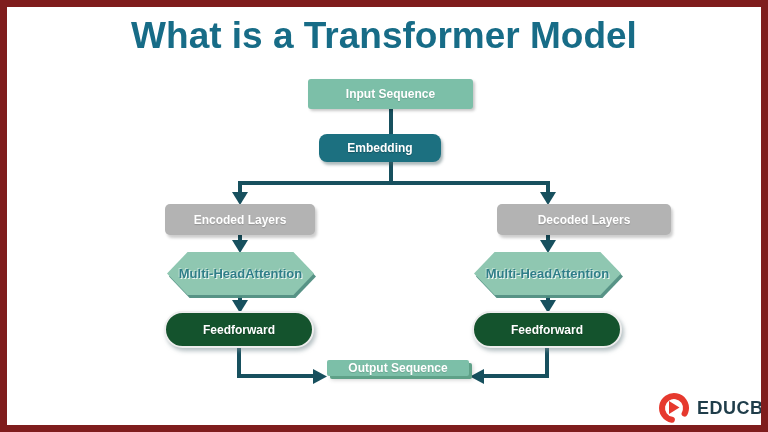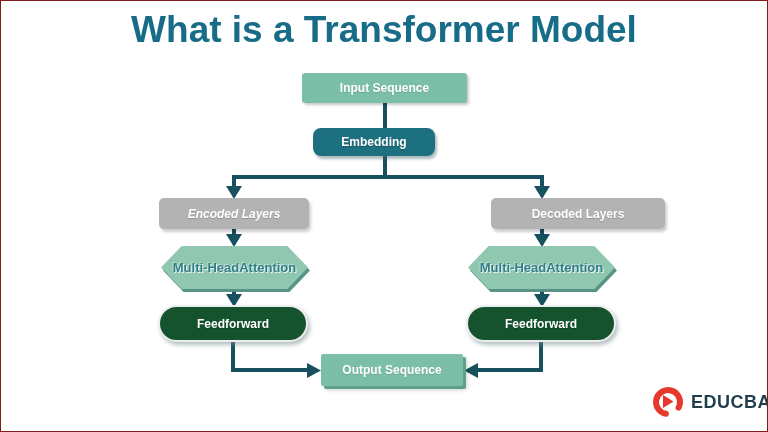--- a/index.html
+++ b/index.html
@@ -1,18 +1,18 @@
 <!DOCTYPE html>
 <html><head>
 <meta charset="utf-8">
 <style>
   html,body{margin:0;padding:0;background:#e8e8e8;font-family:"Liberation Sans",sans-serif;}
   .stage{
     position:relative;width:768px;height:432px;margin:0 auto;background:#ffffff;
-    border:1px solid #7f1d1d;box-sizing:border-box;overflow:hidden;padding-left:18px;
+    border:7px solid #7f1d1d;box-sizing:border-box;overflow:hidden;padding-left:18px;
   }
   .page-title{
     position:absolute;top:8px;left:0;width:100%;text-align:center;
     font-size:37px;font-weight:bold;color:#176c87;letter-spacing:0px;
   }
   .connector-svg{position:absolute;left:0;top:0;width:768px;height:432px;}
   .node{
     position:absolute;display:flex;align-items:center;justify-content:center;
     font-weight:bold;font-size:12px;color:#ffffff;text-align:center;
     box-sizing:border-box;
@@ -93,21 +93,21 @@
   </svg>
 
   <div class="node box-green" style="left:301px;top:72px;width:165px;height:30px;">
     <span>Input Sequence</span>
   </div>
 
   <div class="node box-darkteal" style="left:312px;top:127px;width:122px;height:28px;">
     <span>Embedding</span>
   </div>
 
-  <div class="node box-gray" style="left:158px;top:197px;width:150px;height:31px;font-style:italic;">
+  <div class="node box-gray" style="left:158px;top:197px;width:150px;height:31px;">
     <span>Encoded Layers</span>
   </div>
 
   <div class="node box-gray" style="left:490px;top:197px;width:174px;height:31px;">
     <span>Decoded Layers</span>
   </div>
 
   <div class="hex-wrap" style="left:160px;top:245px;width:147px;height:43px;">
     <div class="hex">
       <span>Multi-Head</span>
@@ -123,21 +123,21 @@
   </div>
 
   <div class="node pill-darkteal" style="left:157px;top:304px;width:150px;height:37px;">
     <span>Feedforward</span>
   </div>
 
   <div class="node pill-darkteal" style="left:465px;top:304px;width:150px;height:37px;">
     <span>Feedforward</span>
   </div>
 
-  <div class="node box-green-3d" style="left:320px;top:353px;width:142px;height:32px;">
+  <div class="node box-green-3d" style="left:320px;top:353px;width:142px;height:16px;">
     <span>Output Sequence</span>
   </div>
 
   <div class="logo">
     <svg width="34" height="36" viewBox="0 0 34 36" xmlns="http://www.w3.org/2000/svg">
       <g transform="rotate(-18 17 18)">
         <circle cx="17" cy="18" r="12" fill="none" stroke="#e6392e" stroke-width="6" stroke-dasharray="60 16" stroke-linecap="round" transform="rotate(118 17 18)"></circle>
       </g>
       <path d="M12 11 L22.5 17.5 L12 24 Z" fill="#e6392e"></path>
     </svg>

